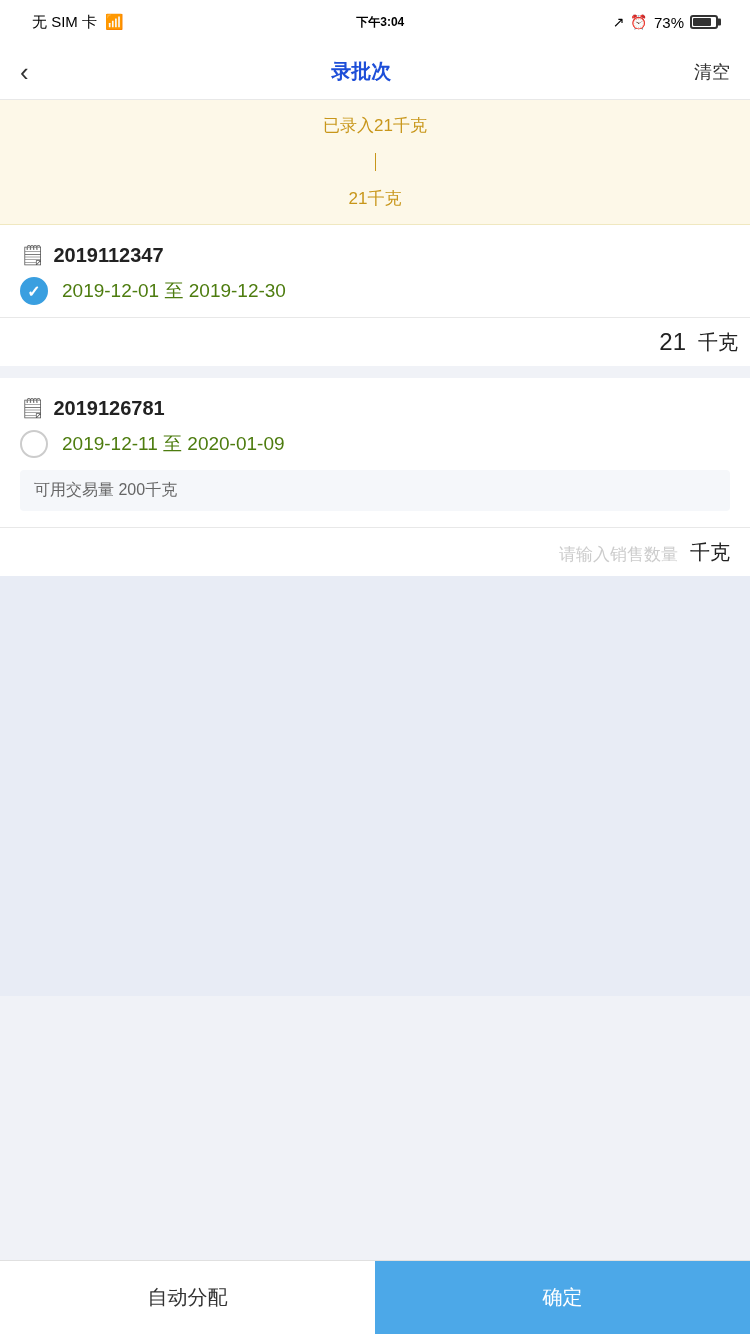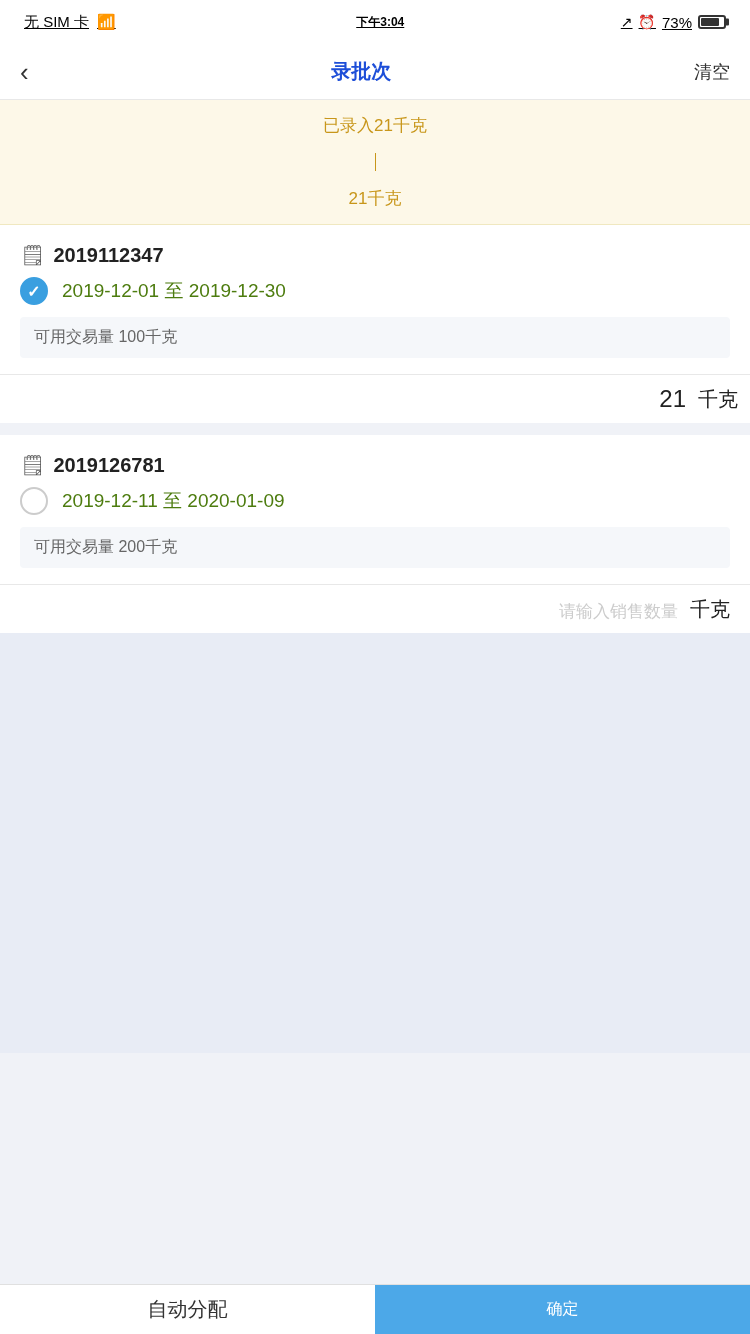--- a/index.html
+++ b/index.html
@@ -12,24 +12,23 @@
       overflow-x: hidden;
     }
 
     
     .status-bar {
       display: flex;
       align-items: center;
       justify-content: space-between;
       background: #fff;
       height: 44px;
-      padding: 0 24px;
+      padding: 0 32px;
       font-size: 16px;
       font-weight: 500;
-      text-decoration: underline;
     }
     .status-left {
       display: flex;
       align-items: center;
       gap: 8px;
       font-size: 15px;
       font-weight: 500;
     }
     .status-center {
       font-size: 12px;
@@ -236,41 +235,41 @@
       min-height: 420px;
       background: #e8ecf5;
     }
 
     
     .footer {
       position: fixed;
       bottom: 0;
       left: 0;
       width: 750px;
-      height: 50px;
+      height: 74px;
       display: flex;
       background: #fff;
       border-top: 1px solid #e0e0e0;
     }
     .footer-auto {
       flex: 1;
       display: flex;
       align-items: center;
       justify-content: center;
       font-size: 20px;
       color: #333;
       background: #fff;
       cursor: pointer;
     }
     .footer-confirm {
       flex: 1;
       display: flex;
       align-items: center;
       justify-content: center;
-      font-size: 16px;
+      font-size: 20px;
       color: #fff;
       background: #4ca8e8;
       cursor: pointer;
     }
   </style>
 </head>
 <body>
 
 <div class="status-bar">
   <div class="status-left">
@@ -309,21 +308,20 @@
       <div class="batch-id-row">
         <span class="batch-icon">🗒</span>
         <span class="batch-id">2019112347</span>
       </div>
       <div class="batch-date-row">
         <div class="radio-circle selected">
           <span class="radio-check">✓</span>
         </div>
         <span class="batch-date">2019-12-01 至 2019-12-30</span>
       </div>
-      <div class="batch-available">可用交易量 100千克</div>
     </div>
     <div class="batch-amount-row" style="padding: 10px 12px;">
       <input class="batch-amount-input" type="text" value="21" style="width: 80px;">
       <span class="batch-unit">千克</span>
     </div>
   </div>
 
   <div class="card-separator"></div>
 
   <div class="batch-card">

